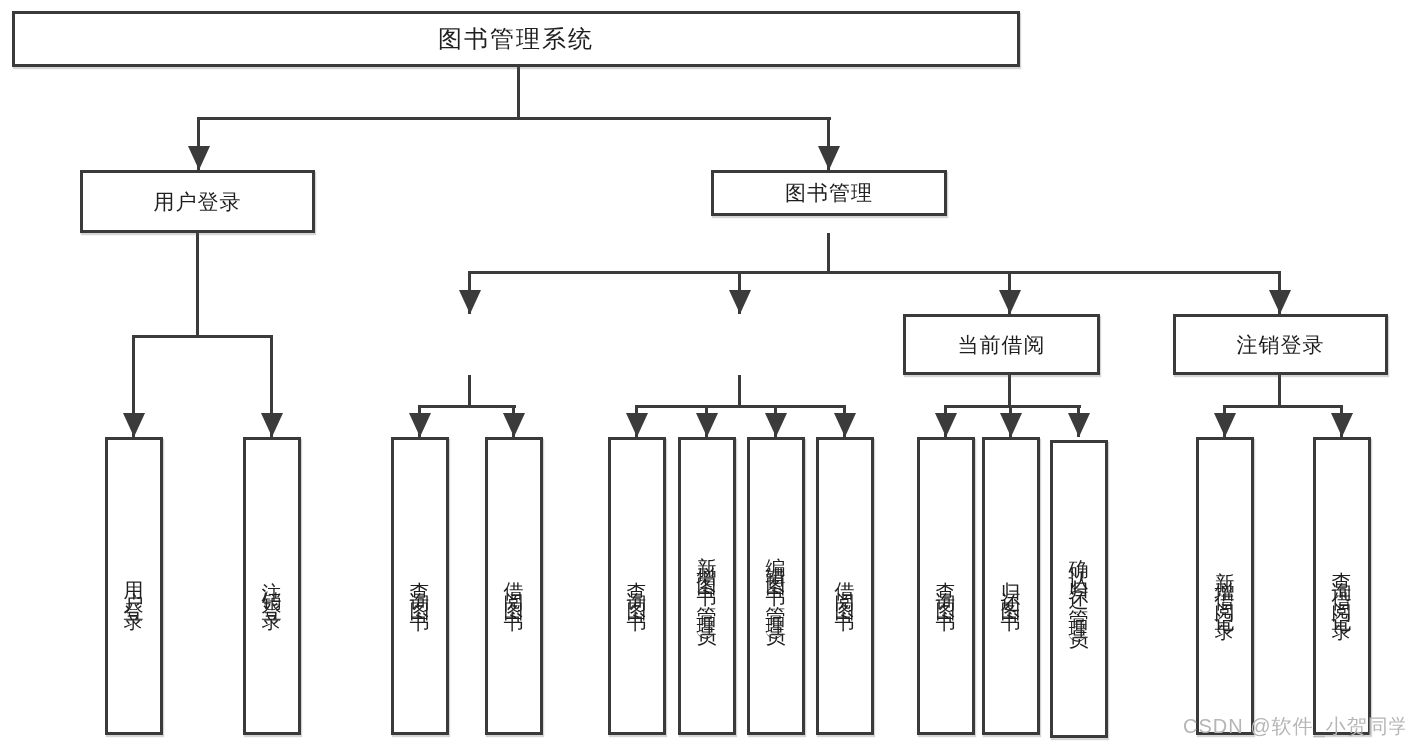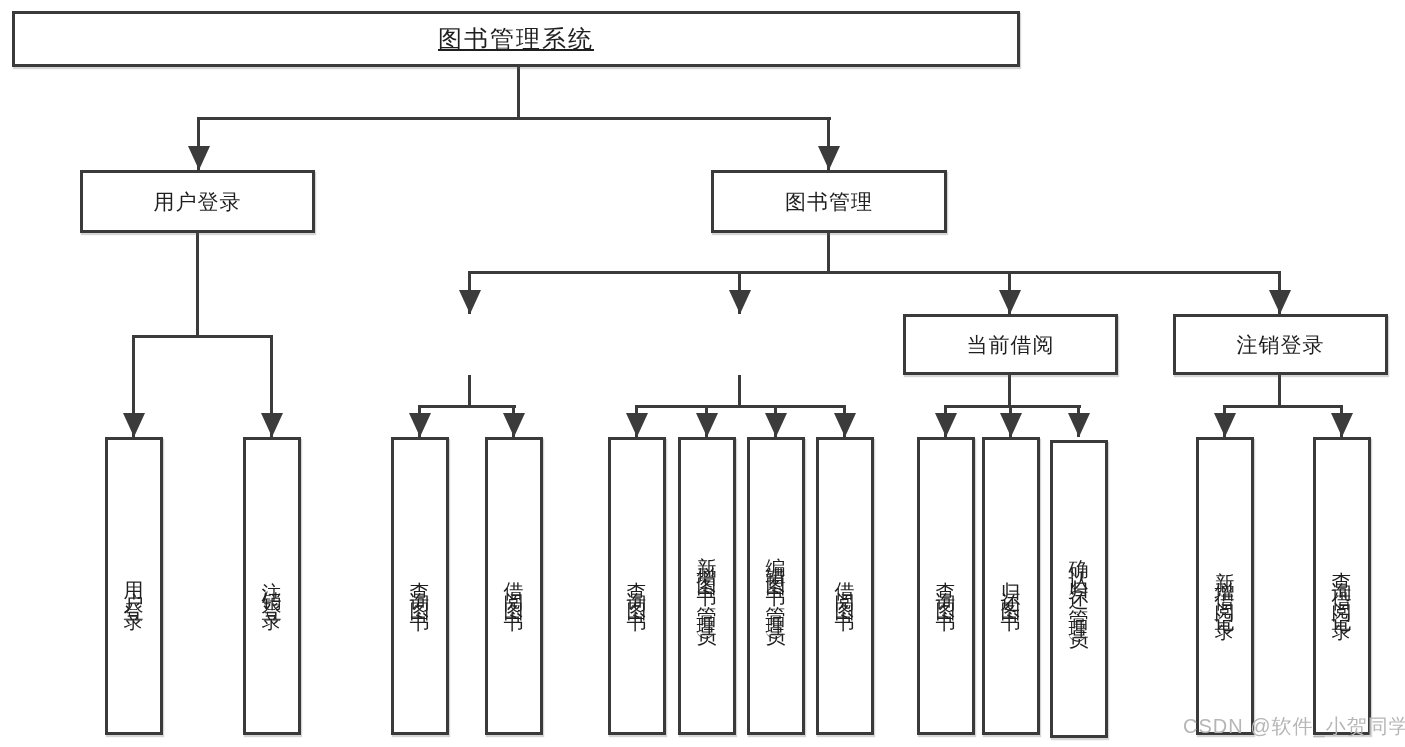--- a/index.html
+++ b/index.html
@@ -29,21 +29,20 @@
   .hlabel {
     font-size: 21px;
     color: #1f1f1f;
     letter-spacing: 1px;
     white-space: nowrap;
   }
   .title-label {
     font-size: 24px;
     color: #1f1f1f;
     letter-spacing: 2px;
-    text-decoration: underline;
   }
   .vlabel {
     writing-mode: vertical-rl;
     text-orientation: mixed;
     font-size: 20px;
     letter-spacing: 10px;
     color: #1f1f1f;
     line-height: 1;
   }
   .line {
@@ -84,21 +83,21 @@
   <div class="line" style="left:517px; top:66px; width:3px; height:52px;"></div>
   <div class="line" style="left:197px; top:117px; width:634px; height:3px;"></div>
   <div class="line" style="left:197px; top:117px; width:3px; height:53px;"></div>
   <div class="arrowhead" style="left:188px; top:146px;"></div>
   <div class="line" style="left:827px; top:117px; width:3px; height:53px;"></div>
   <div class="arrowhead" style="left:818px; top:146px;"></div>
 
   <div class="box" style="left:80px; top:170px; width:235px; height:63px;">
     <span class="hlabel">用户登录</span>
   </div>
-  <div class="box" style="left:711px; top:170px; width:236px; height:63px;justify-content:center;">
+  <div class="box" style="left:711px; top:170px; width:236px; height:46px;justify-content:center;">
     <span class="hlabel">图书管理</span>
   </div>
 
   <div class="line" style="left:196px; top:233px; width:3px; height:105px;"></div>
   <div class="line" style="left:132px; top:335px; width:141px; height:3px;"></div>
   <div class="line" style="left:132px; top:335px; width:3px; height:102px;"></div>
   <div class="arrowhead" style="left:123px; top:413px;"></div>
   <div class="line" style="left:270px; top:335px; width:3px; height:102px;"></div>
   <div class="arrowhead" style="left:261px; top:413px;"></div>
 
@@ -106,21 +105,21 @@
   <div class="line" style="left:468px; top:271px; width:813px; height:3px;"></div>
   <div class="line" style="left:468px; top:271px; width:3px; height:43px;"></div>
   <div class="arrowhead" style="left:459px; top:290px;"></div>
   <div class="line" style="left:738px; top:271px; width:3px; height:43px;"></div>
   <div class="arrowhead" style="left:729px; top:290px;"></div>
   <div class="line" style="left:1008px; top:271px; width:3px; height:43px;"></div>
   <div class="arrowhead" style="left:999px; top:290px;"></div>
   <div class="line" style="left:1278px; top:271px; width:3px; height:43px;"></div>
   <div class="arrowhead" style="left:1269px; top:290px;"></div>
 
-  <div class="box" style="left:903px; top:314px; width:215px; height:61px;">
+  <div class="box" style="left:903px; top:314px; width:197px; height:61px;">
     <span class="hlabel">当前借阅</span>
   </div>
   <div class="box" style="left:1173px; top:314px; width:215px; height:61px;">
     <span class="hlabel">注销登录</span>
   </div>
 
   <div class="line" style="left:468px; top:375px; width:3px; height:33px;"></div>
   <div class="line" style="left:418px; top:405px; width:98px; height:3px;"></div>
   <div class="line" style="left:418px; top:405px; width:3px; height:32px;"></div>
   <div class="arrowhead" style="left:409px; top:413px;"></div>

